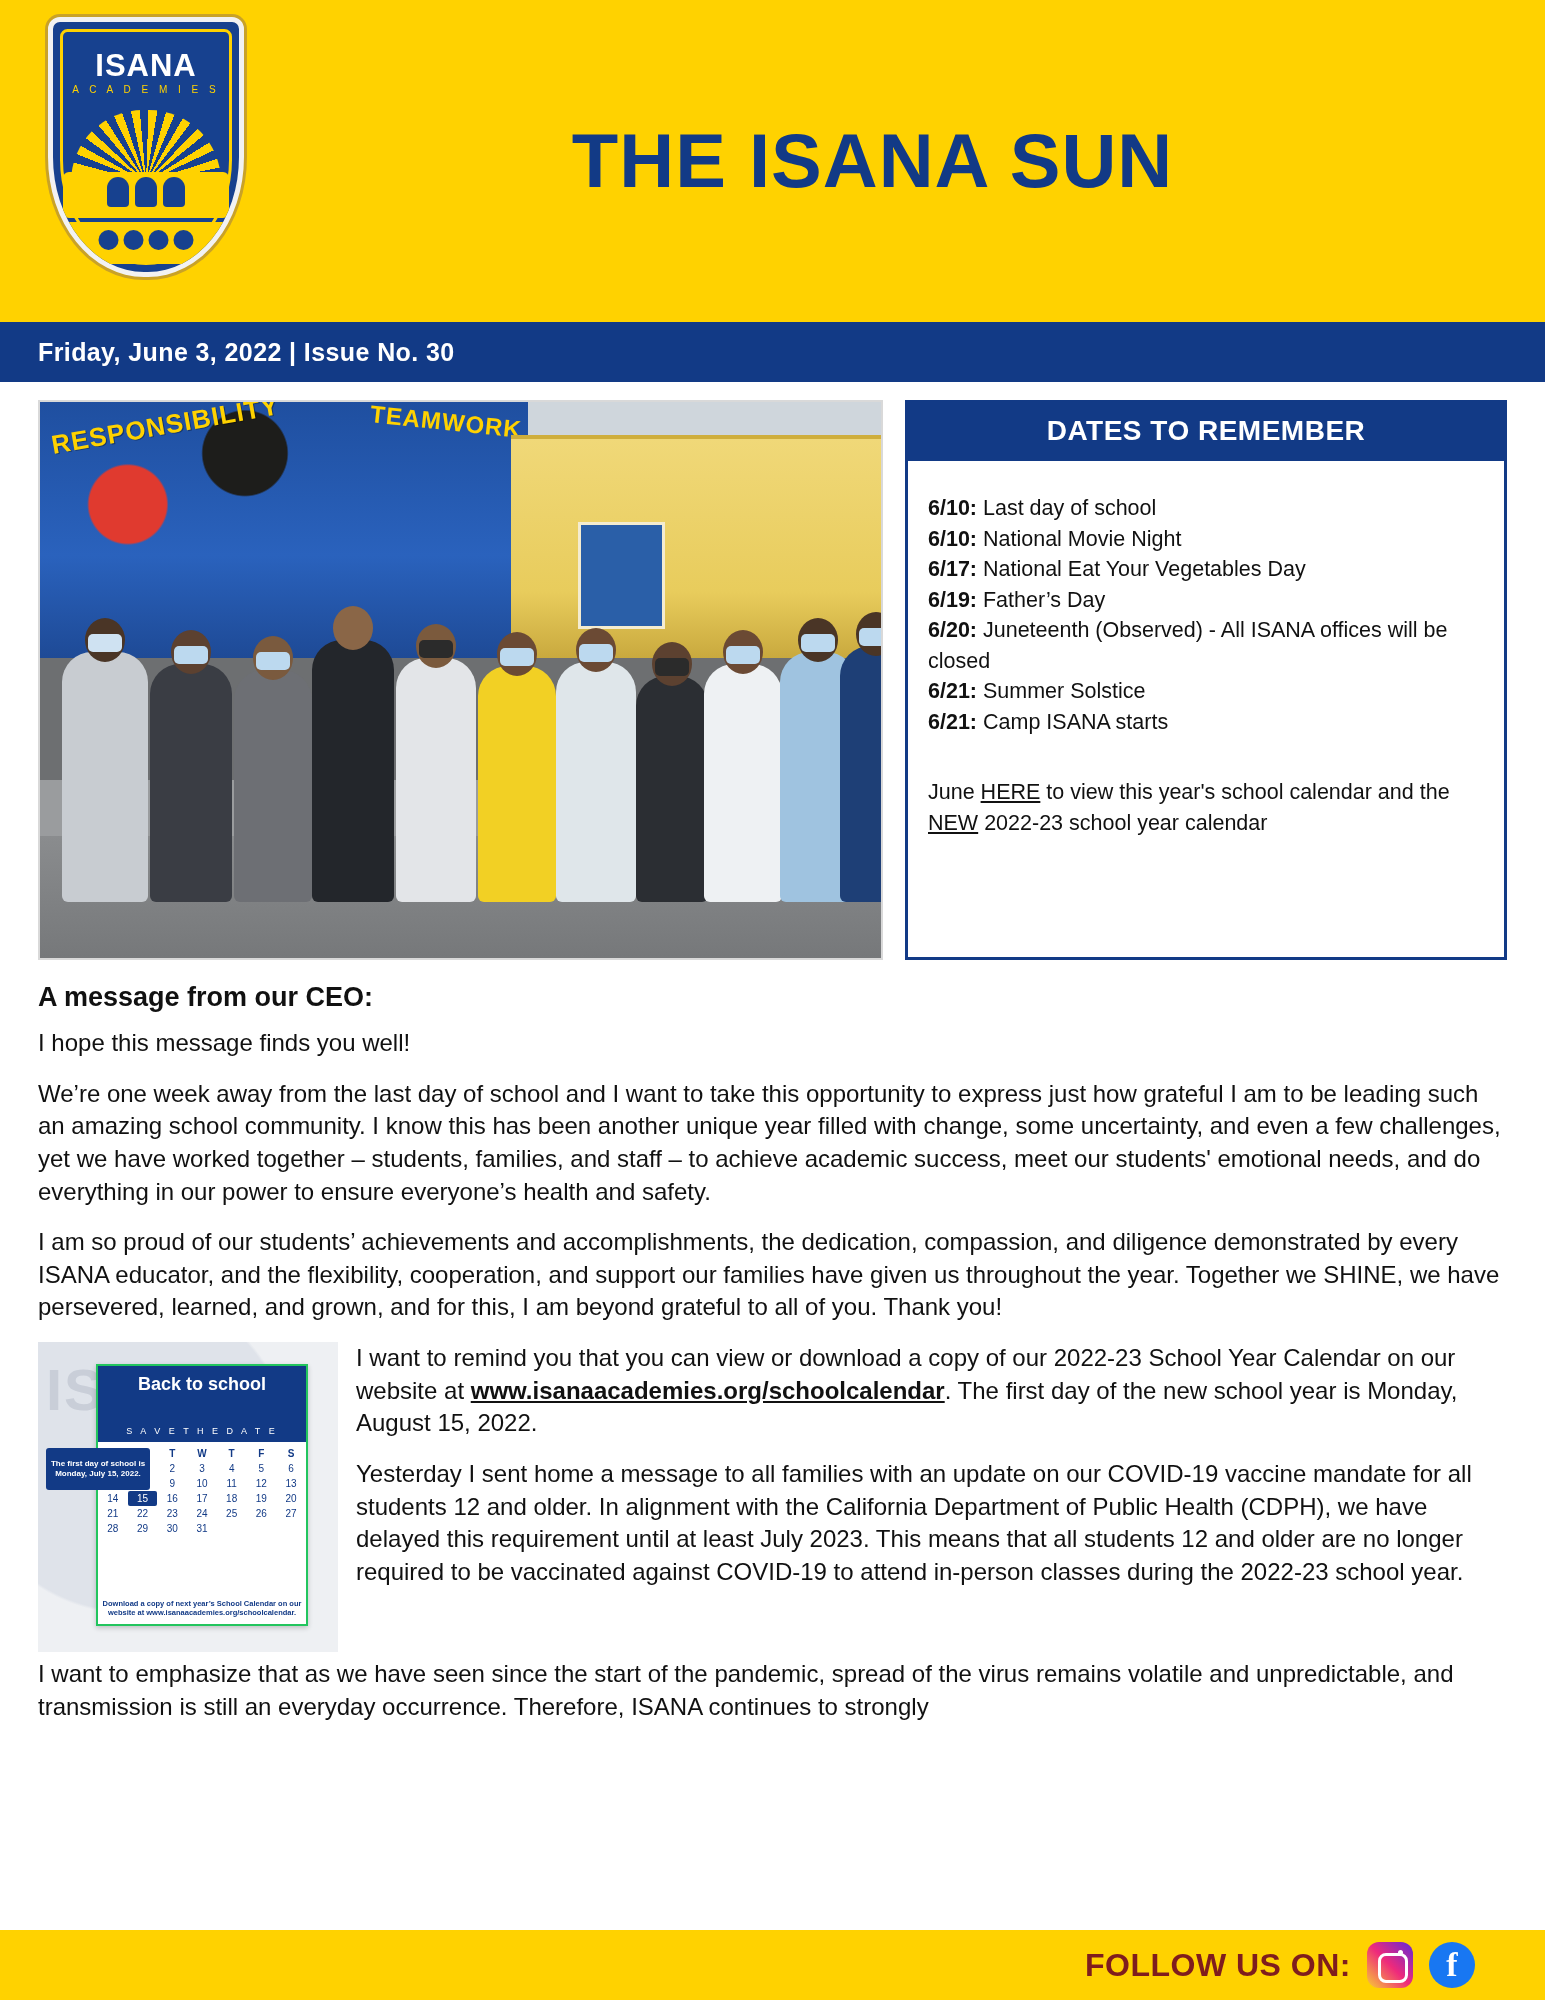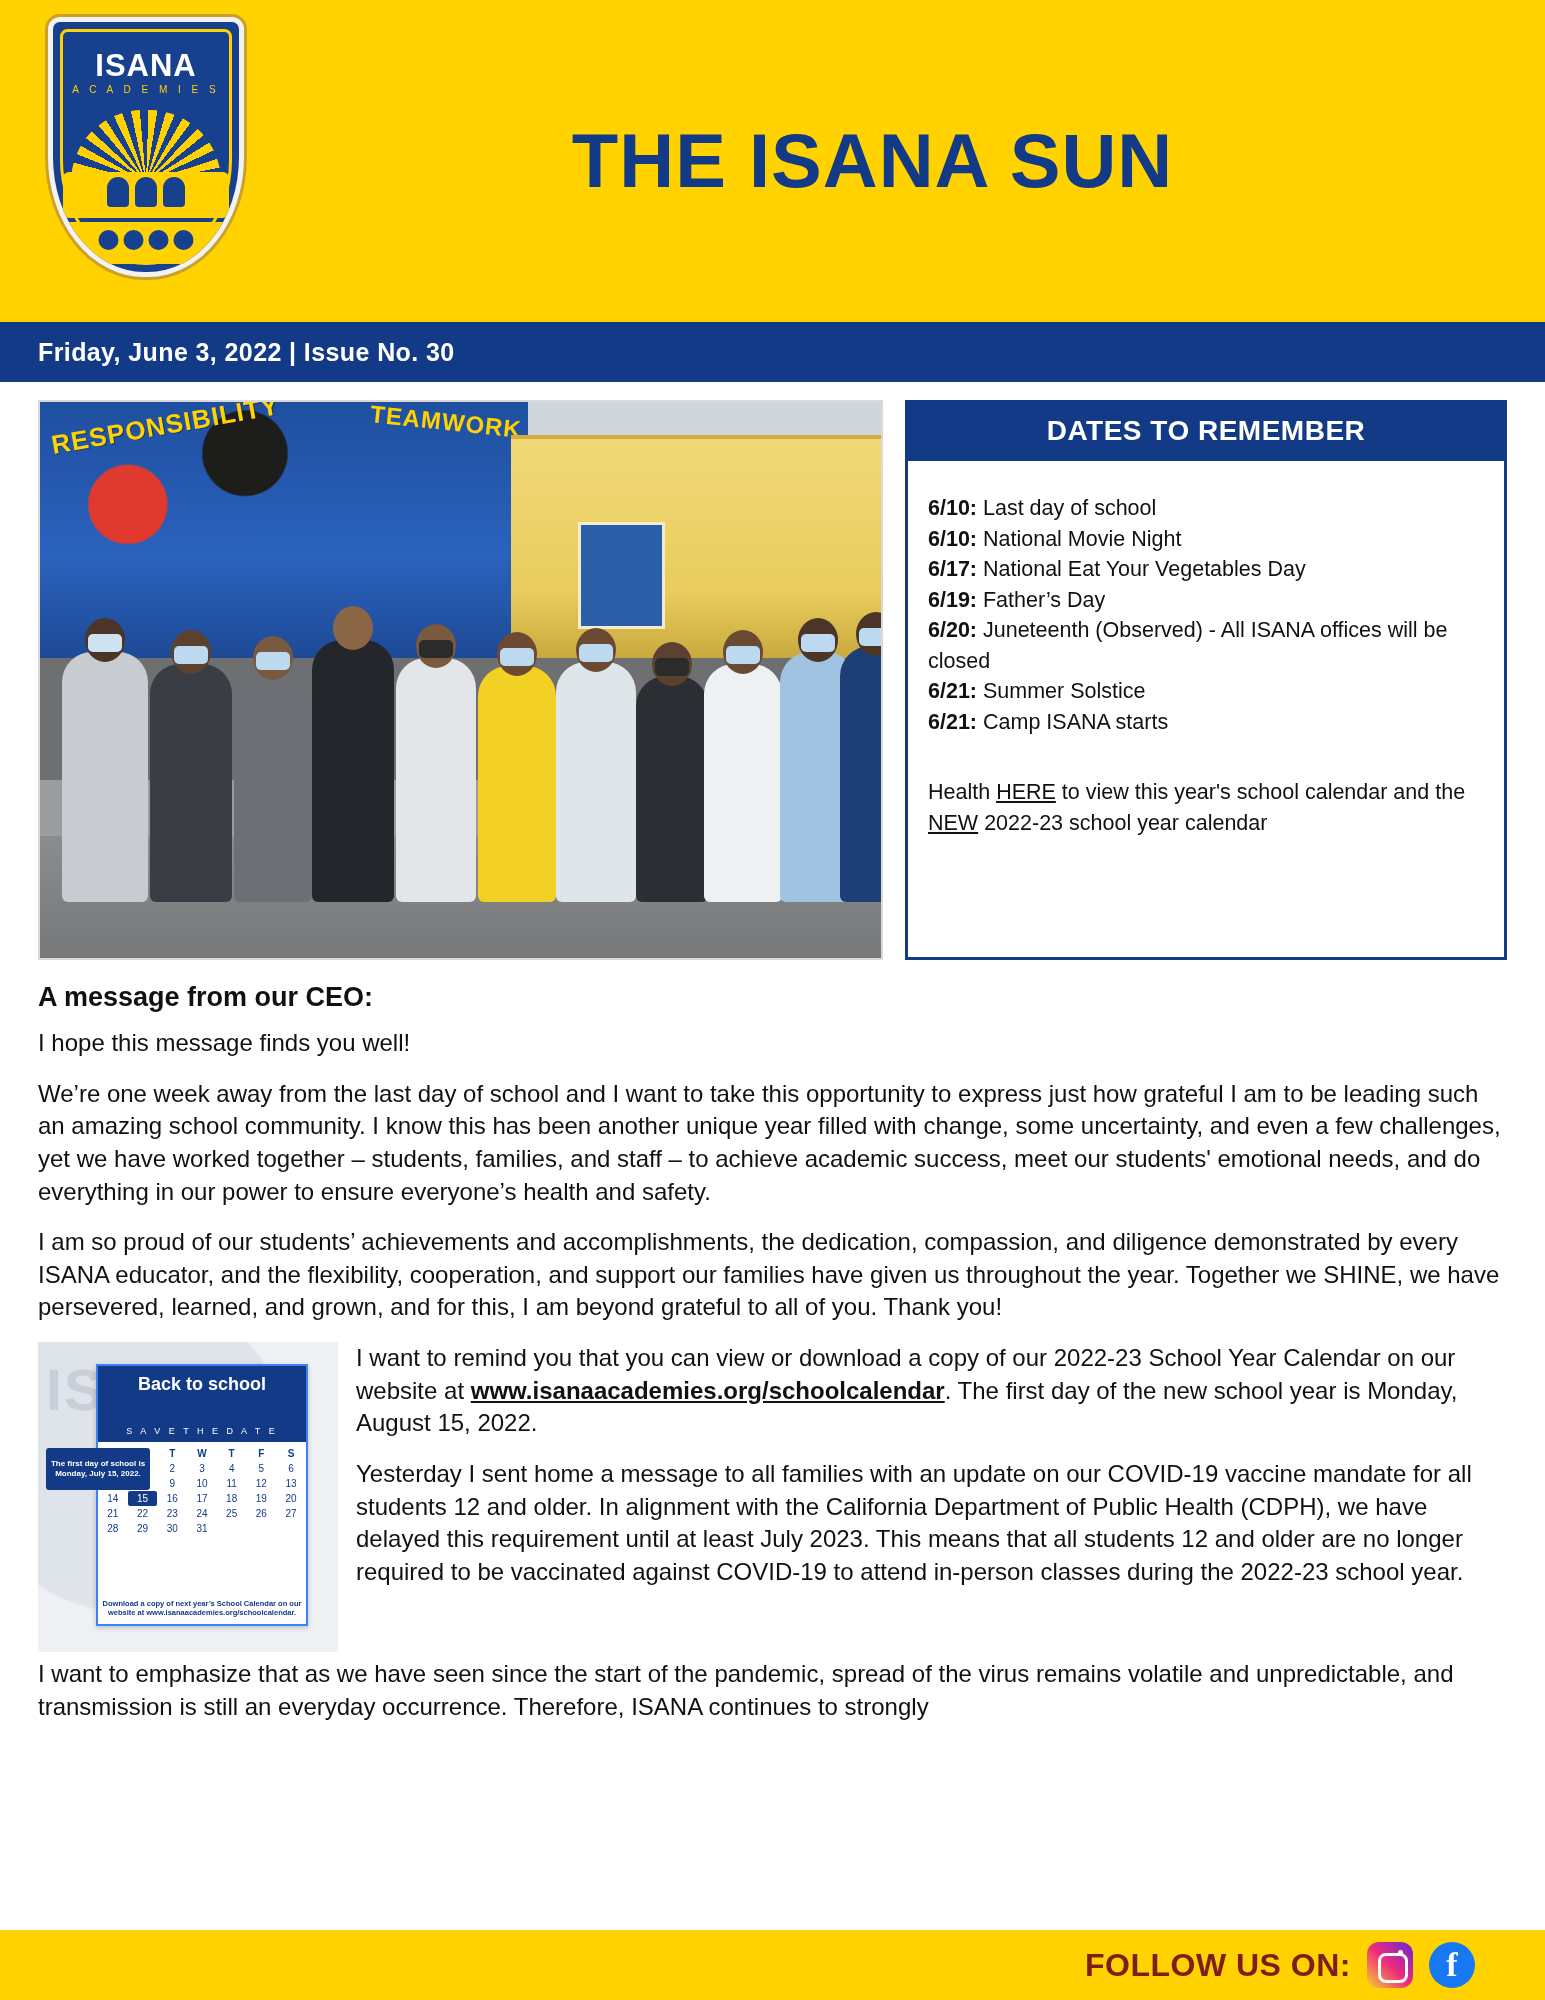--- a/index.html
+++ b/index.html
@@ -255,21 +255,21 @@
   }
   .cal-ghost {
     position: absolute; inset: 0;
     background: radial-gradient(circle at 30% 35%, #dfe3ea 0 55%, #eef0f3 56% 100%);
     color: #c9ced8; font-size: 58px; font-weight: bold;
     display: flex; align-items: flex-start; justify-content: flex-start;
     padding: 14px 0 0 8px; letter-spacing: 2px;
   }
   .cal-card {
     position: absolute; left: 58px; top: 22px; width: 212px; height: 262px;
-    background: #ffffff; border: 2px solid #3b82f6; box-shadow: 0 2px 5px #0003;
+    background: #ffffff; border: 2px solid #22c55e; box-shadow: 0 2px 5px #0003;
   }
   .cal-card-head {
     background: #123a86; color: #ffffff; text-align: center; padding: 8px 0 6px;
   }
   .cal-card-head .l1 { font-size: 18px; font-weight: bold; }
   .cal-card-head .l2 { font-size: 9px; letter-spacing: 3px; margin-top: 31px; }
   .cal-badge {
     position: absolute; left: -52px; top: 82px; width: 104px; height: 42px;
     background: #123a86; color: #ffffff; font-size: 8px; line-height: 1.25;
     display: flex; align-items: center; justify-content: center; text-align: center;
@@ -414,21 +414,21 @@
       <ul class="dates-list">
         <li><b>6/10:</b><span> Last day of school</span></li>
         <li><b>6/10:</b><span> National Movie Night</span></li>
         <li><b>6/17:</b><span> National Eat Your Vegetables Day</span></li>
         <li><b>6/19:</b><span> Father’s Day</span></li>
         <li><b>6/20:</b><span> Juneteenth (Observed) - All ISANA offices will be closed</span></li>
         <li><b>6/21:</b><span> Summer Solstice</span></li>
         <li><b>6/21:</b><span> Camp ISANA starts</span></li>
       </ul>
       <div class="dates-note">
-        <span>Health </span><a href="#">HERE</a><span> to view this year's school calendar and the </span><a href="#">NEW</a><span> 2022-23 school year calendar</span>
+        <span>June </span><a href="#">HERE</a><span> to view this year's school calendar and the </span><a href="#">NEW</a><span> 2022-23 school year calendar</span>
       </div>
     </div>
   </div>
 
   <div class="ceo-title">A message from our CEO:</div>
   <p class="body">I hope this message finds you well!</p>
   <p class="body">We’re one week away from the last day of school and I want to take this opportunity to express just how grateful I am to be leading such an amazing school community. I know this has been another unique year filled with change, some uncertainty, and even a few challenges, yet we have worked together – students, families, and staff – to achieve academic success, meet our students' emotional needs, and do everything in our power to ensure everyone’s health and safety.</p>
   <p class="body">I am so proud of our students’ achievements and accomplishments, the dedication, compassion, and diligence demonstrated by every ISANA educator, and the flexibility, cooperation, and support our families have given us throughout the year. Together we SHINE, we have persevered, learned, and grown, and for this, I am beyond grateful to all of you. Thank you!</p>
 
   <div class="cal-row">

